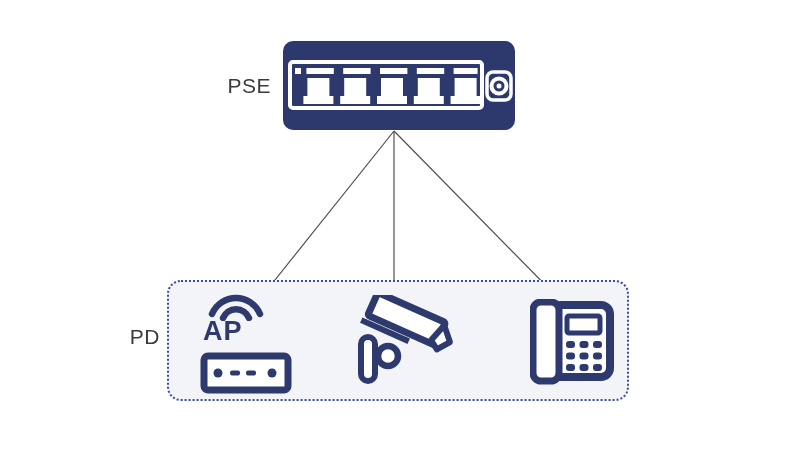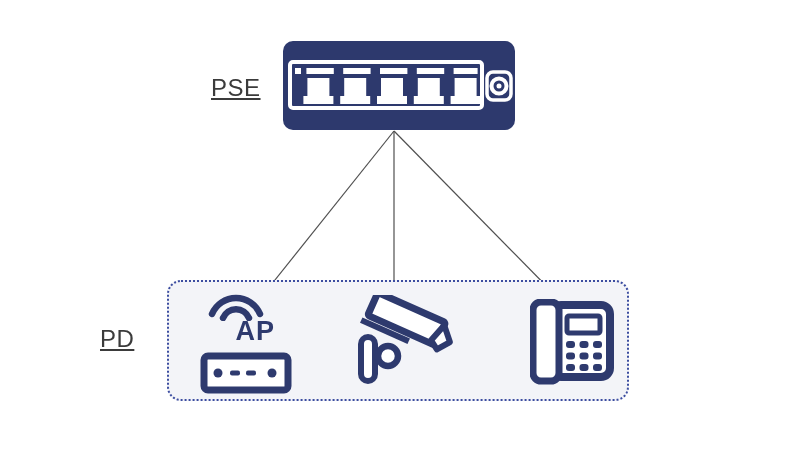--- a/index.html
+++ b/index.html
@@ -18,37 +18,37 @@
 
   .cables{position:absolute;left:0;top:0;width:800px;height:450px;pointer-events:none;}
 
   .pse-switch{
     position:absolute;left:283px;top:41px;width:232px;height:89px;
     background:var(--switch-navy);border-radius:10px;
   }
   .pse-switch svg{position:absolute;left:0;top:0;}
 
   .diagram-label{
-    position:absolute;color:var(--label-text);font-size:24px;
-    letter-spacing:0.5px;text-align:left;text-decoration:underline;
+    position:absolute;color:var(--label-text);font-size:21px;
+    letter-spacing:0.5px;text-align:right;
   }
   .label-pse{left:211px;top:74px;width:60px;}
   .label-pd{left:100px;top:325px;width:60px;}
 
   .pd-box{
     position:absolute;left:167px;top:280px;width:462px;height:121px;
     background:var(--pd-box-fill);
     border:2px dotted var(--pd-box-border);
     border-radius:14px;
   }
   .device{position:absolute;}
   .device-ap{left:31px;top:11px;width:92px;height:102px;}
   .device-ap .wifi{position:absolute;left:8px;top:0;}
   .device-ap .ap-text{
-    position:absolute;left:3px;top:22px;width:72px;text-align:right;
+    position:absolute;left:3px;top:22px;width:72px;text-align:left;
     color:var(--icon-navy);font-size:27px;font-weight:700;letter-spacing:1px;
     line-height:1.2;
   }
   .device-ap .router{position:absolute;left:0;top:59px;}
   .device-camera{left:186px;top:13px;width:102px;height:96px;}
   .device-phone{left:361px;top:17px;width:84px;height:88px;}
 </style>
 </head>
 <body>
 

